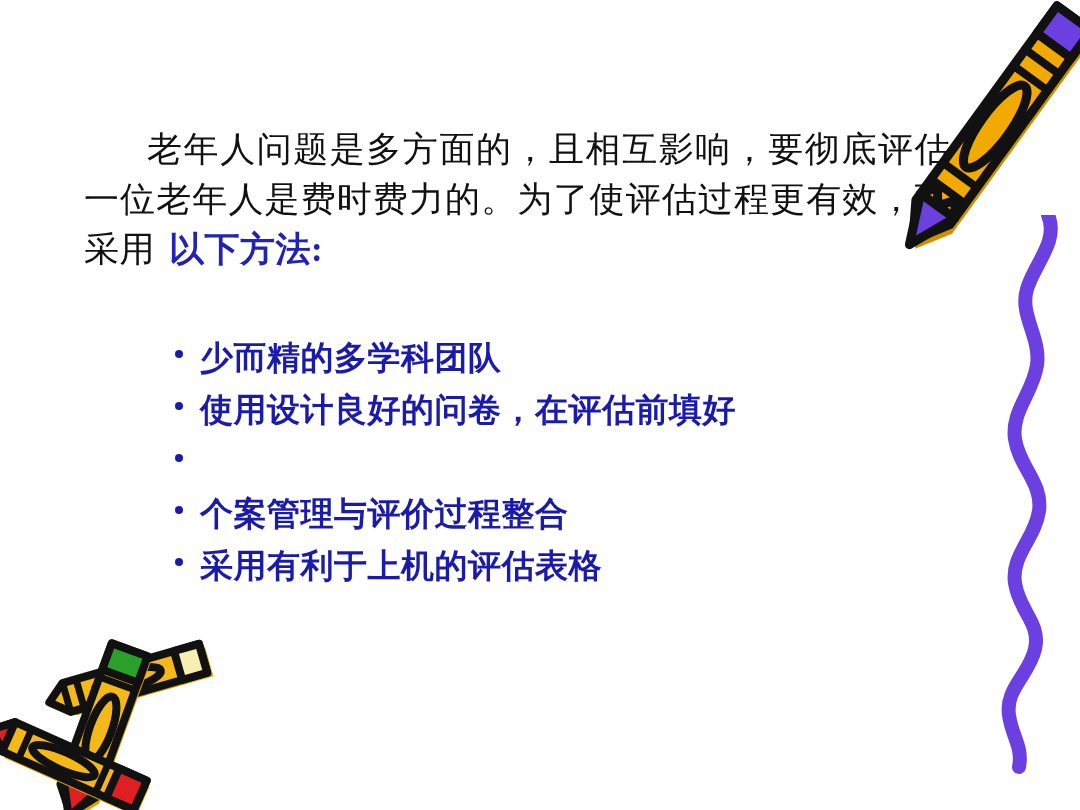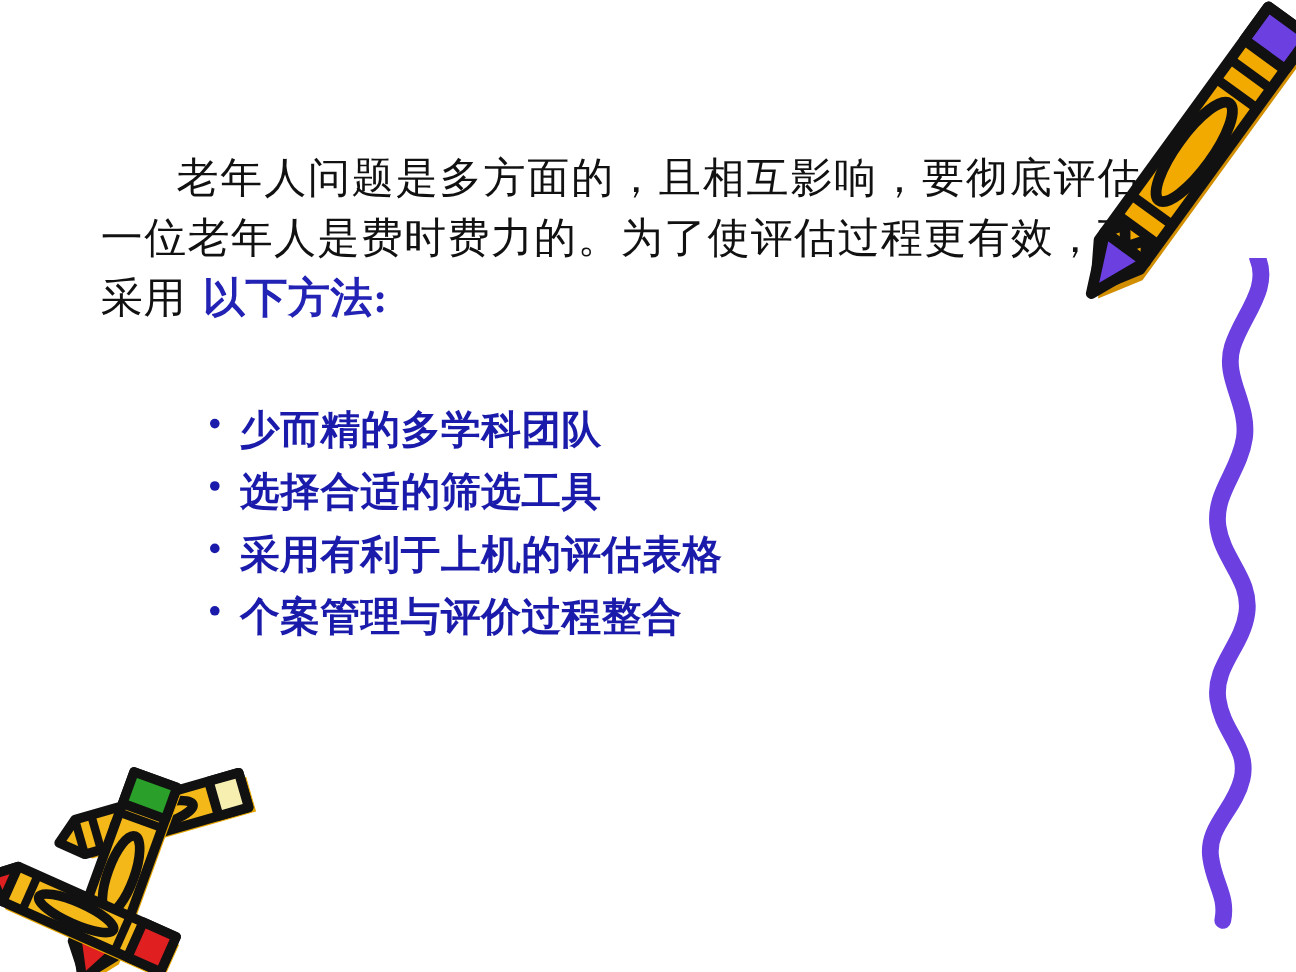--- a/index.html
+++ b/index.html
@@ -117,34 +117,37 @@
     <span class="indent"></span><span class="pre-highlight">老年人问题是多方面的，且相互影响，要彻底评估一位老年人是费时费力的。为了使评估过程更有效，可采用</span><span class="highlight">以下方法:</span>
   </div>
 
   <div id="bullet-list">
 
     <div class="bullet-row">
       <span class="bullet-marker"><i class="dot"></i></span>
       <span class="bullet-text">少而精的多学科团队</span>
     </div>
 
-
-    <div class="bullet-row">
-      <span class="bullet-marker"><i class="dot"></i></span>
-      <span class="bullet-text">选择合适的筛选工具</span>
+    <div class="bullet-row">
+      <span class="bullet-marker"><i class="dot"></i></span>
+      <span class="bullet-text">使用设计良好的问卷，在评估前填好</span>
+    </div>
+
+    <div class="bullet-row">
+      <span class="bullet-marker"><i class="dot"></i></span>
+    </div>
+
+    <div class="bullet-row">
+      <span class="bullet-marker"><i class="dot"></i></span>
+      <span class="bullet-text">个案管理与评价过程整合</span>
     </div>
 
     <div class="bullet-row">
       <span class="bullet-marker"><i class="dot"></i></span>
       <span class="bullet-text">采用有利于上机的评估表格</span>
-    </div>
-
-    <div class="bullet-row">
-      <span class="bullet-marker"><i class="dot"></i></span>
-      <span class="bullet-text">个案管理与评价过程整合</span>
     </div>
 
   </div>
 
   <svg class="art" id="crayon-top-right" viewBox="0 0 200 290">
     <g transform="rotate(36 100 145)">
 
       <path d="M84 -8 L126 -8 L126 232 L105 266 L84 232 Z" fill="#d18e00" transform="translate(7,6)"></path>
 
       <path d="M84 -8 L126 -8 L126 232 L105 266 L84 232 Z" fill="#f2a900" stroke="#111111" stroke-width="9" stroke-linejoin="round"></path>

